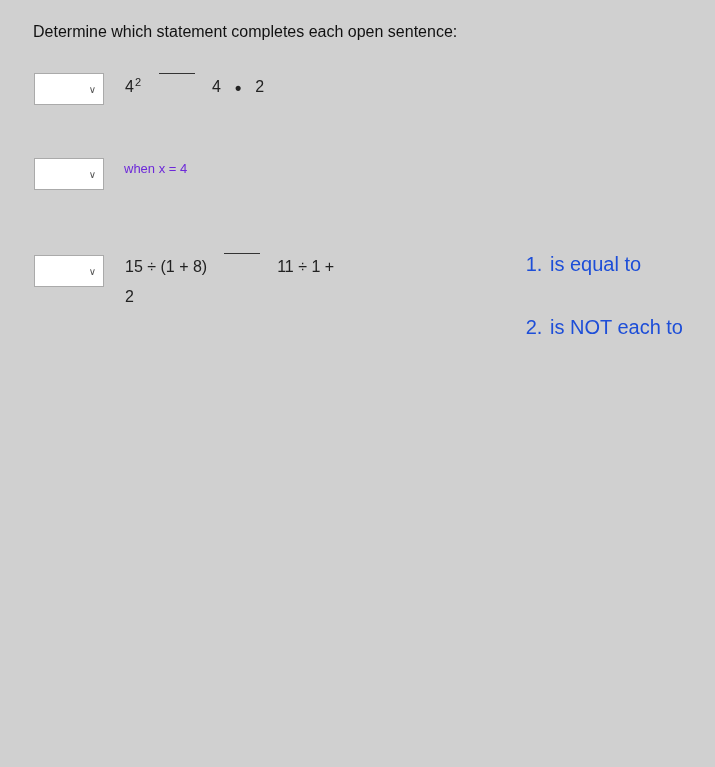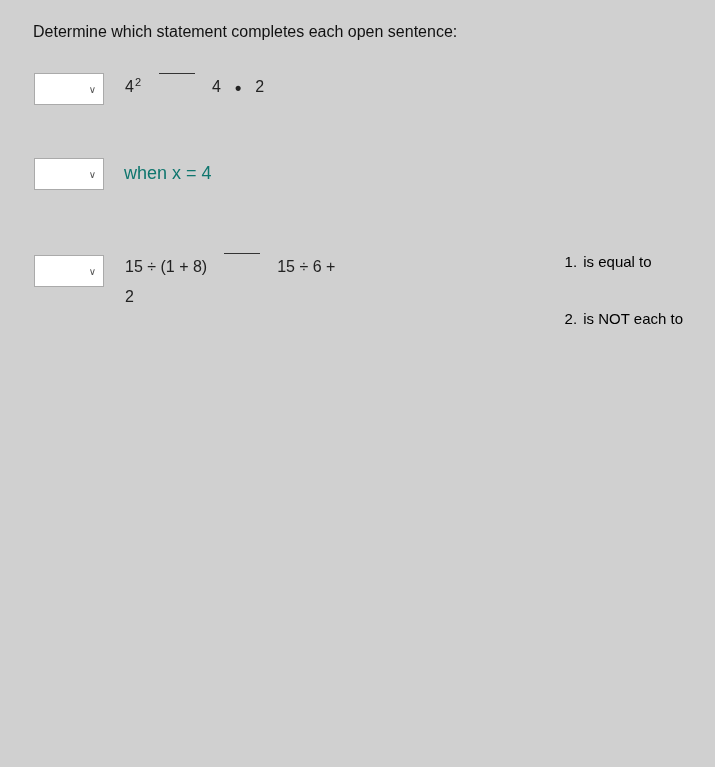--- a/index.html
+++ b/index.html
@@ -70,28 +70,28 @@
 
     .blank-line {
       display: inline-block;
       width: 36px;
       border-bottom: 1.5px solid #333;
       margin: 0 4px;
       vertical-align: middle;
     }
 
     .when-line {
-      font-size: 18px;
-      color: #0f766e;
+      font-size: 13px;
+      color: #6d28d9;
       margin-top: 2px;
     }
 
     .answer-item {
-      font-size: 15px;
-      color: #000000;
+      font-size: 20px;
+      color: #1d4ed8;
       margin-bottom: 4px;
     }
 
     .question-block-3 {
       display: flex;
       align-items: flex-start;
       margin-bottom: 20px;
       position: relative;
     }
 
@@ -136,21 +136,21 @@
 </div>
 
 <div class="question-block-3">
   <div class="dropdown-box" style="margin-top: 4px;">
     <span class="dropdown-arrow">∨</span>
   </div>
   <div class="math-content" style="margin-left:18px;">
     <div class="math-line">
       <span>15 ÷ (1 + 8)</span>
       <span class="blank-line"></span>
-      <span>15 ÷ 6 +</span>
+      <span>11 ÷ 1 +</span>
     </div>
     <div class="math-line" style="margin-top:2px;">
       <span>2</span>
     </div>
   </div>
 
   <div class="answers-column">
     <div class="answer-item">
       <span>1.</span>
       <span>is equal to</span>

